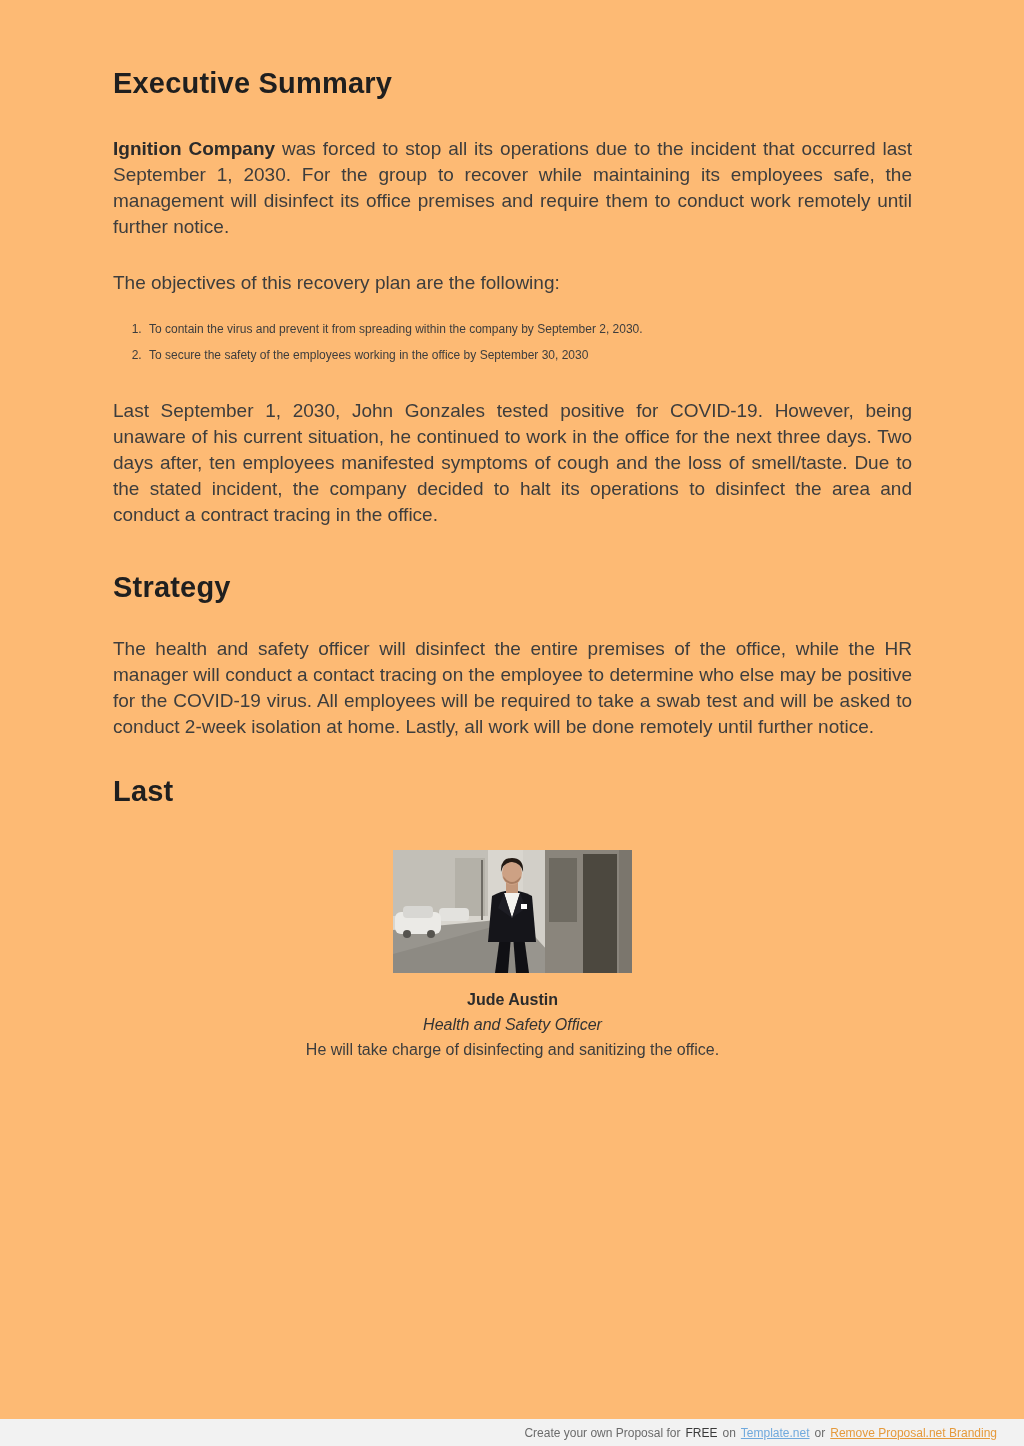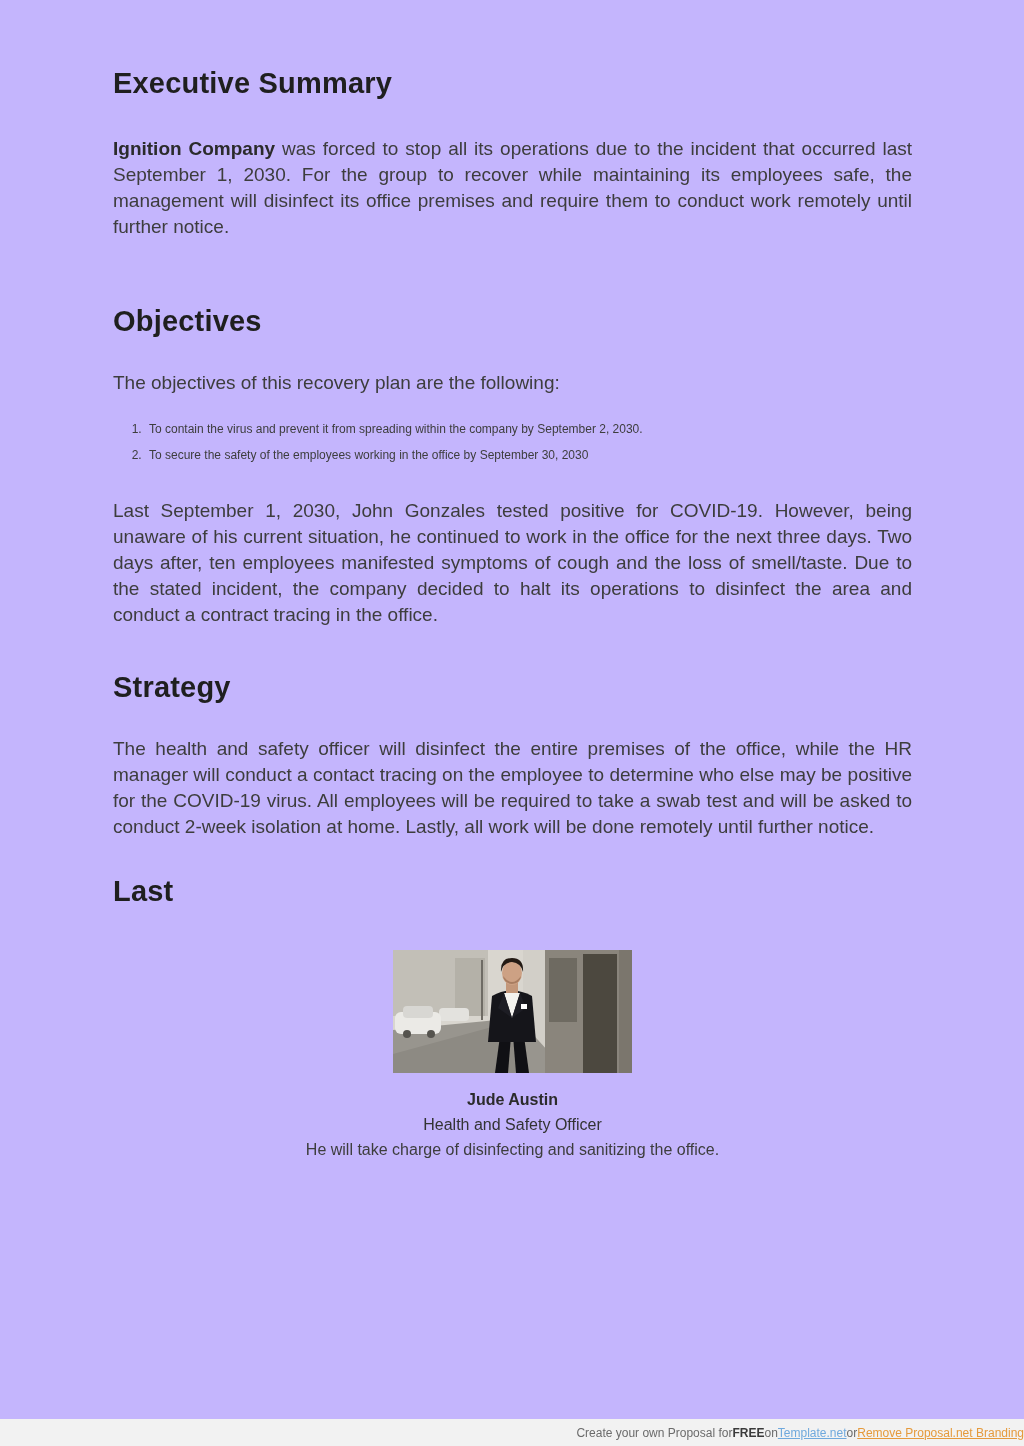--- a/index.html
+++ b/index.html
@@ -3,21 +3,21 @@
 <meta charset="utf-8">
 <style>
   * { margin: 0; padding: 0; box-sizing: border-box; }
   html, body { background: #ffffff; }
   body { font-family: "Liberation Sans", sans-serif; color: #3d3d3d; }
 
   .page {
     width: 1024px;
     height: 1446px;
     margin: 0 auto;
-    background: #c4b5fd;
+    background: #fdba74;
     display: flex;
     flex-direction: column;
     overflow: hidden;
   }
 
   .content {
     flex: 1;
     padding: 64px 112px 0 113px;
   }
 
@@ -71,48 +71,48 @@
   }
 
   .team-text {
     margin-top: 14px;
     text-align: center;
     font-size: 16px;
     line-height: 25px;
     color: #333333;
   }
   .member-name { font-weight: 700; color: #2b2b2b; text-align: center; }
-  .member-role { color: #333333; }
+  .member-role { font-style: italic; color: #333333; }
   .member-desc { color: #3d3d3d; }
 
   .footer {
     height: 27px;
     background: #f2f2f2;
     display: flex;
     justify-content: flex-end;
     align-items: center;
-    padding: 0 0;
+    gap: 5px;
+    padding: 0 27px;
     font-size: 12px;
     color: #6b6b6b;
   }
-  .footer .free { font-weight: 700; color: #3a3a3a; }
+  .footer .free { font-weight: 400; color: #3a3a3a; }
   .footer a { text-decoration: underline; cursor: pointer; }
   .footer a.tpl-link { color: #70a9dd; }
   .footer a.remove-link { color: #e59a3c; }
 </style>
 </head>
 <body>
 
 <div class="page">
   <div class="content">
 
     <h2 class="section-title">Executive Summary</h2>
     <p class="para exec-para"><span class="bold">Ignition Company</span><span> was forced to stop all its operations due to the incident that occurred last September 1, 2030. For the group to recover while maintaining its employees safe, the management will disinfect its office premises and require them to conduct work remotely until further notice.</span></p>
 
-    <h2 class="section-title objectives-title">Objectives</h2>
     <p class="para objectives-intro">The objectives of this recovery plan are the following:</p>
     <ol class="objectives-list">
       <li>To contain the virus and prevent it from spreading within the company by September 2, 2030.</li>
       <li>To secure the safety of the employees working in the office by September 30, 2030</li>
     </ol>
 
     <p class="para incident-para">Last September 1, 2030, John Gonzales tested positive for COVID-19. However, being unaware of his current situation, he continued to work in the office for the next three days. Two days after, ten employees manifested symptoms of cough and the loss of smell/taste. Due to the stated incident, the company decided to halt its operations to disinfect the area and conduct a contract tracing in the office.</p>
 
     <h2 class="section-title strategy-title">Strategy</h2>
     <p class="para strategy-para">The health and safety officer will disinfect the entire premises of the office, while the HR manager will conduct a contact tracing on the employee to determine who else may be positive for the COVID-19 virus. All employees will be required to take a swab test and will be asked to conduct 2-week isolation at home. Lastly, all work will be done remotely until further notice.</p>

